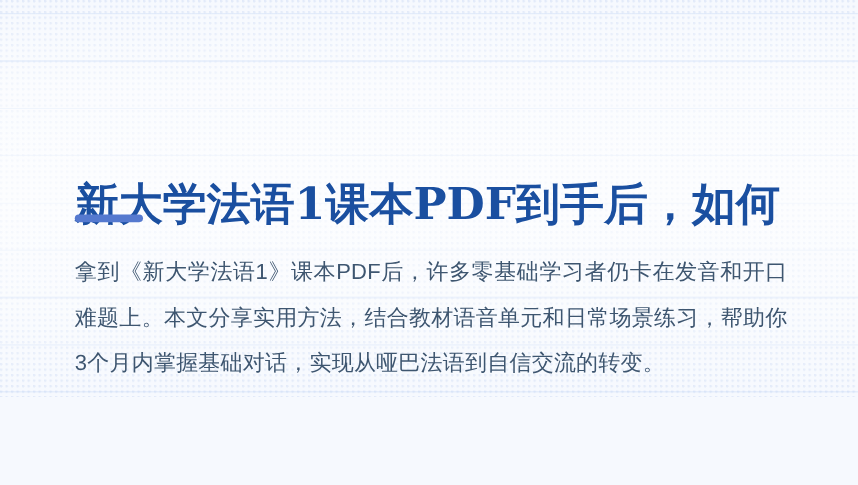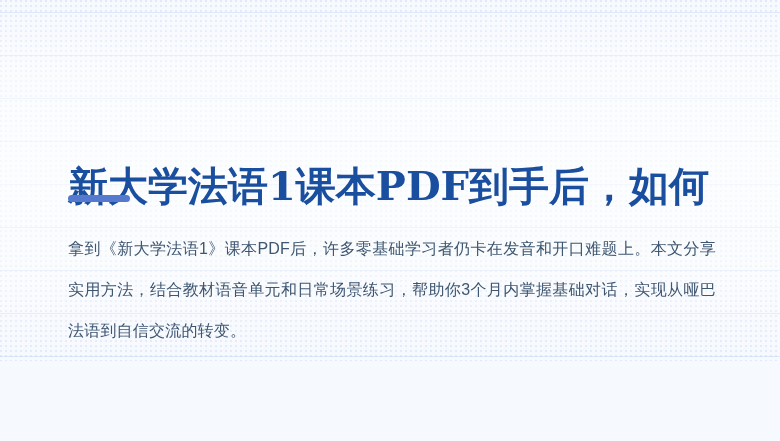--- a/index.html
+++ b/index.html
@@ -104,21 +104,21 @@
 
   .body-text {
     position: absolute;
     left: 0;
     top: 228px;
     width: 648px;
     margin: 0;
     color: #3e5670;
     font-family: "Liberation Sans", "DejaVu Sans", sans-serif;
     font-weight: 400;
-    font-size: 16px;
+    font-size: 20px;
     line-height: 41px;
     letter-spacing: 0.2px;
     text-align: justify;
     text-justify: inter-ideograph;
   }
 </style>
 </head>
 <body>
 
 <div class="slide">

